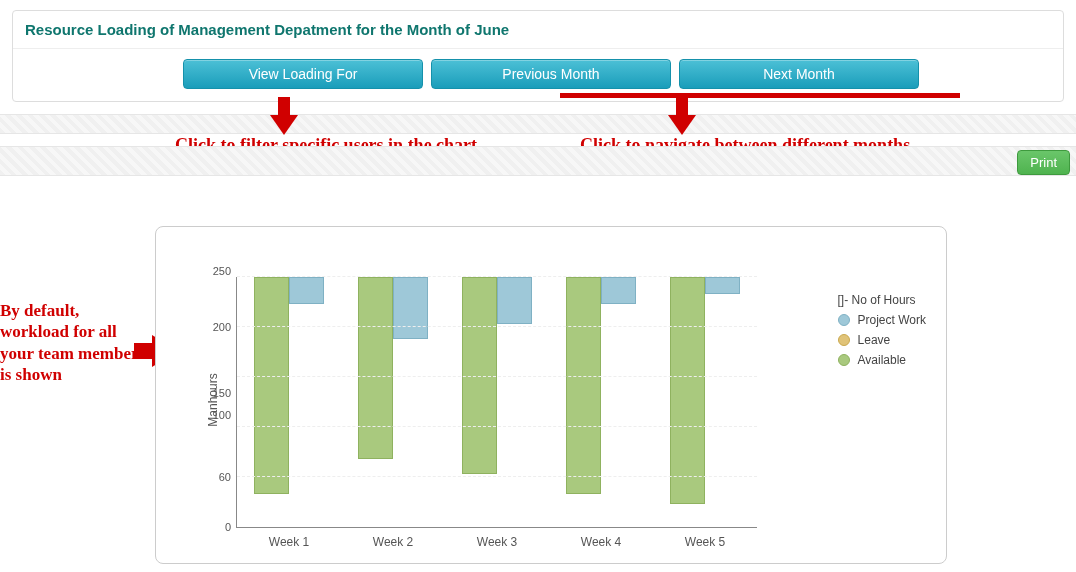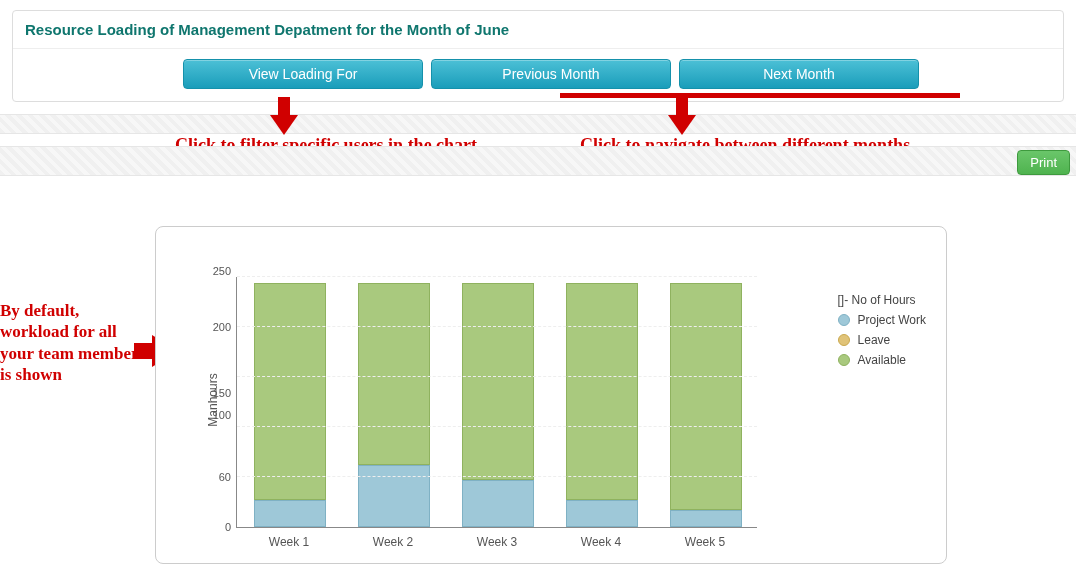--- a/index.html
+++ b/index.html
@@ -87,21 +87,21 @@
     border:1px solid #ccc;border-radius:8px;background:#fff;
   }
   .chart-inner{position:absolute;left:20px;top:20px;right:12px;bottom:10px;}
 
   .plot{position:absolute;left:60px;top:30px;width:520px;height:250px;border-left:1px solid #888;border-bottom:1px solid #888;}
   .ylabel{position:absolute;left:10px;top:50%;transform:translateY(-50%) rotate(-90deg);transform-origin:center;font-size:12px;color:#555;}
   .ytick{position:absolute;right:100%;padding-right:6px;font-size:11px;color:#555;transform:translateY(50%);}
   .gridline{position:absolute;left:0;right:0;border-top:1px dashed #eee;height:0;}
 
   .bars{position:absolute;left:0;right:0;bottom:0;top:0;display:flex;justify-content:space-around;align-items:flex-end;}
-  .bar-slot{width:70px;display:flex;flex-direction:column;justify-content:flex-end;height:100%;position:relative;}
+  .bar-slot{width:70px;display:flex;flex-direction:row;justify-content:flex-end;height:100%;position:relative;}
   .seg{width:100%;}
   .seg.avail{background:#a9c97e;border:1px solid #8fb25f;}
   .seg.proj {background:#9ec8d8;border:1px solid #7fb1c4;}
   .xcat{position:absolute;top:100%;left:50%;transform:translateX(-50%);margin-top:8px;font-size:12px;color:#555;white-space:nowrap;}
 
   .legend{position:absolute;right:0;top:40px;font-size:12px;color:#444;}
   .legend .row{display:flex;align-items:center;gap:8px;margin:6px 8px;}
   .swatch{width:10px;height:10px;border-radius:50%;display:inline-block;border:1px solid #999;}
   .swatch.proj{background:#9ec8d8;border-color:#7fb1c4;}
   .swatch.leave{background:#e0c378;border-color:#caa94f;}

